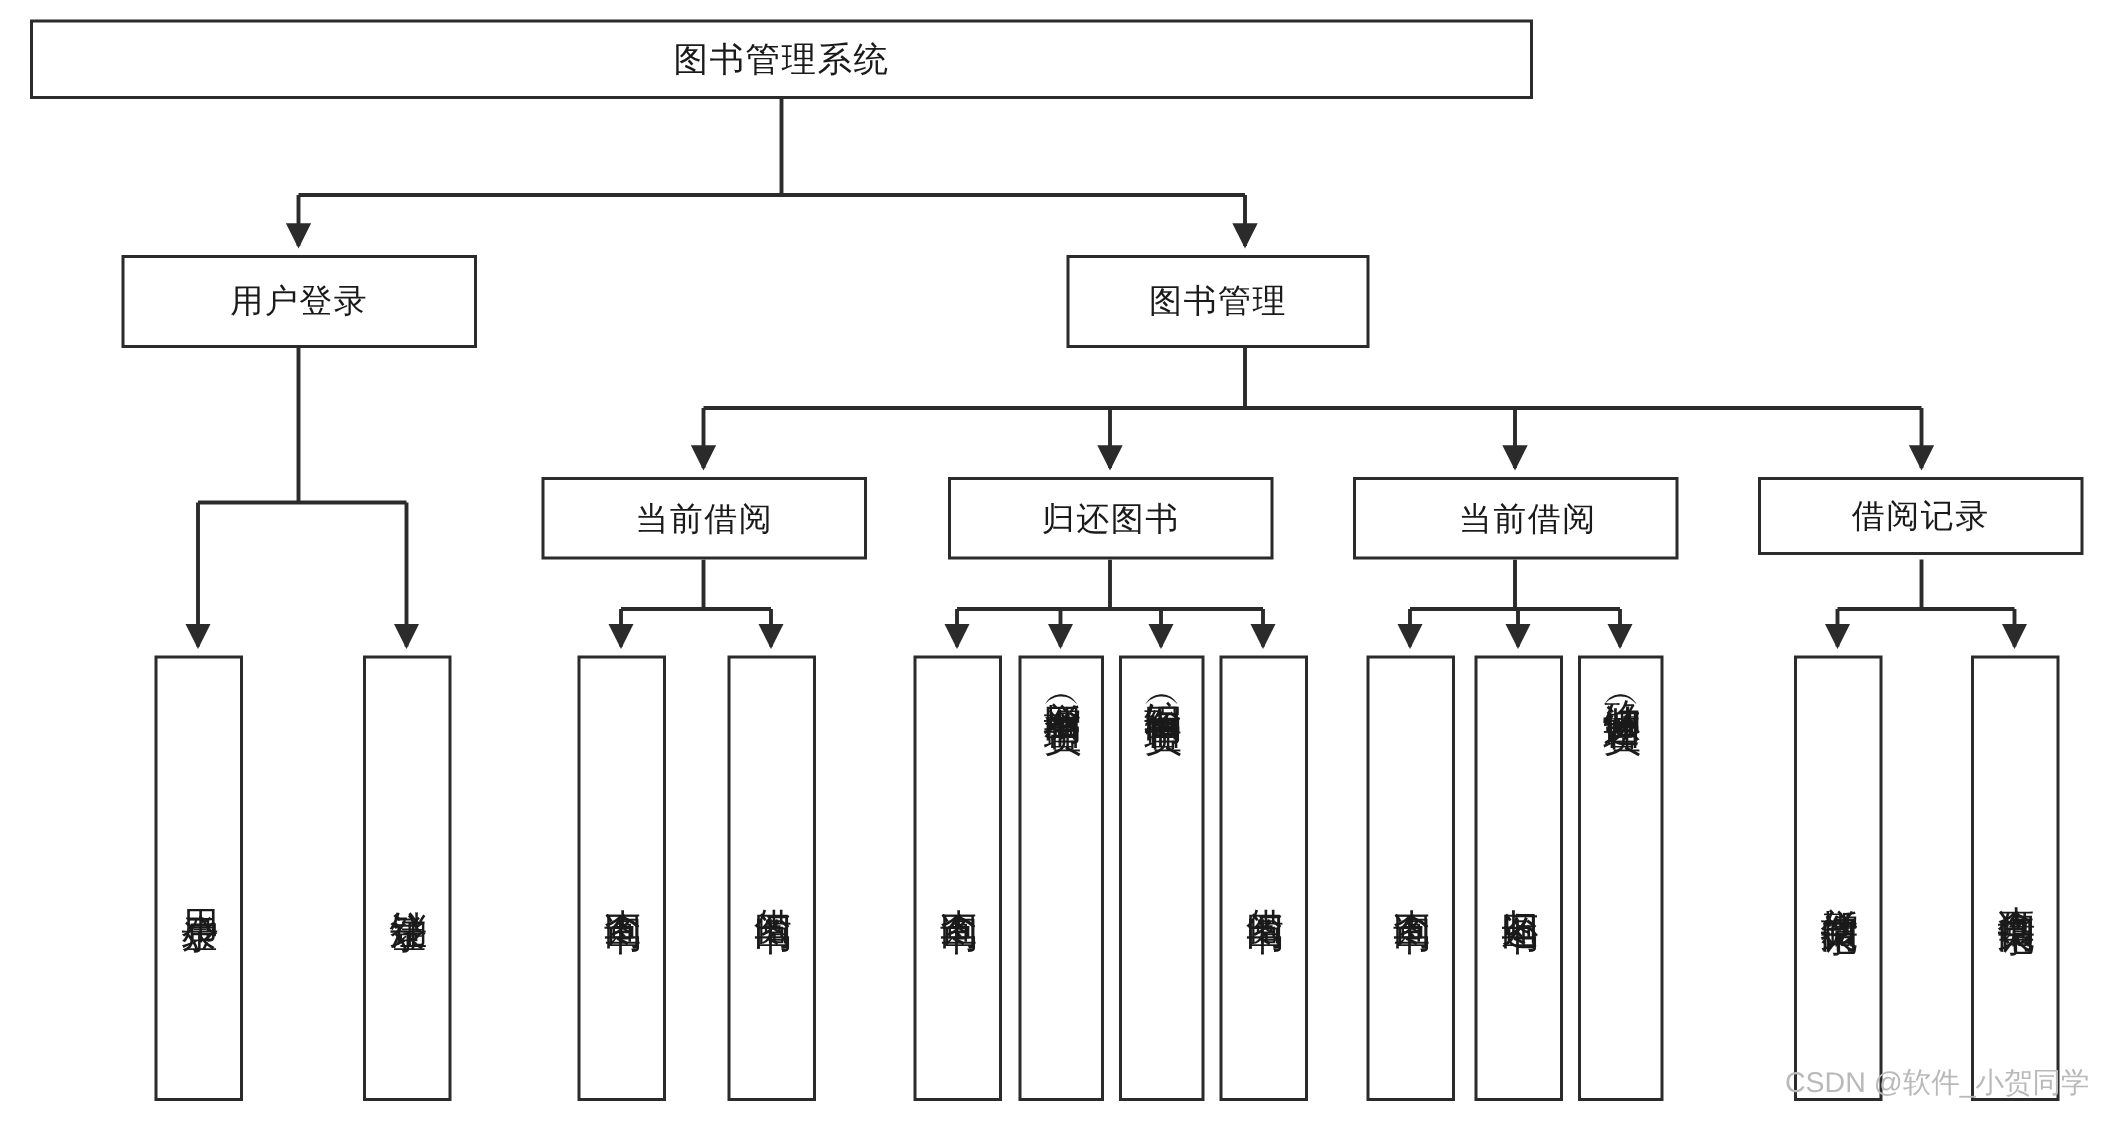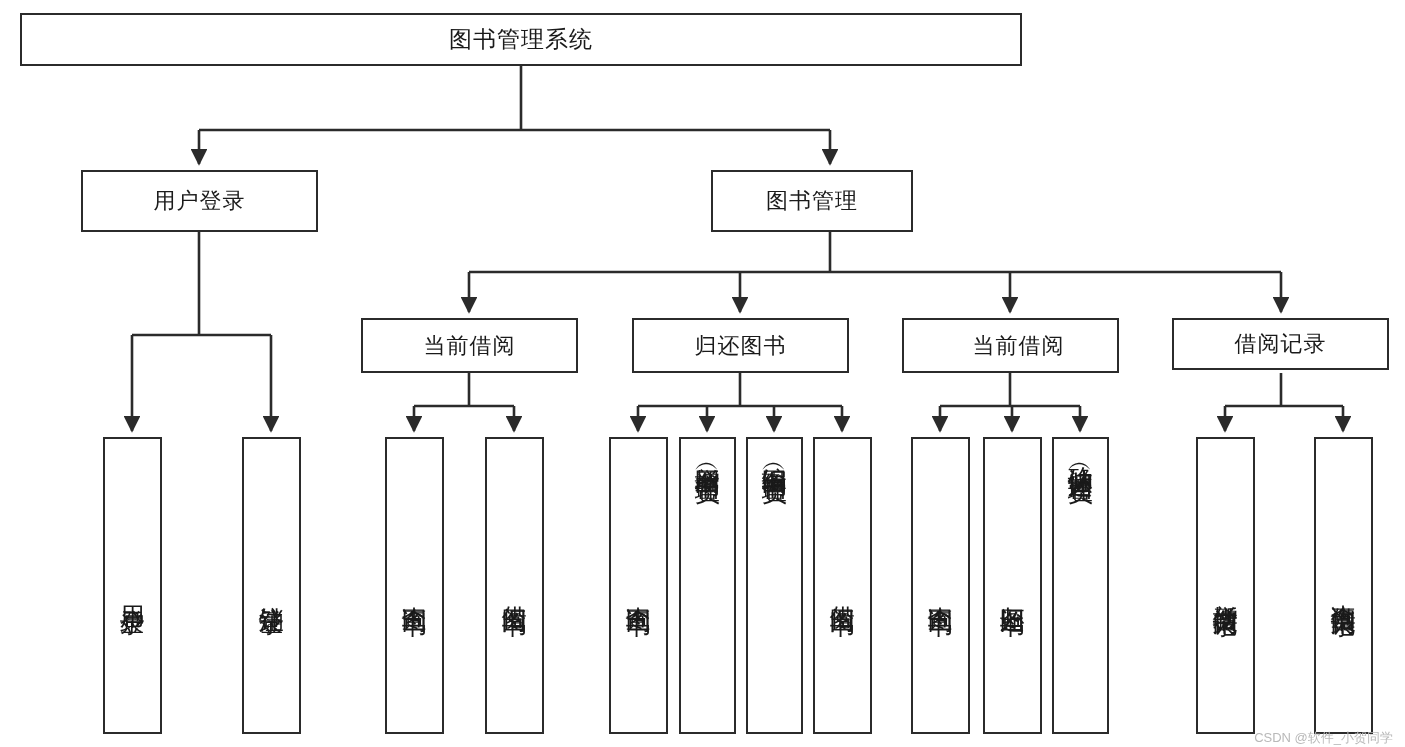--- a/index.html
+++ b/index.html
@@ -49,22 +49,22 @@
     writing-mode:vertical-rl;
     text-orientation:upright;
     font-size:25px;
     line-height:1.06;
     letter-spacing:2px;
     color:#1a1a1a;
   }
   .node.v.mid .label{ align-self:center; }
   #watermark{
     position:absolute;
-    right:12px;bottom:0;
-    font-size:13px;
+    right:12px;bottom:12px;
+    font-size:19px;
     color:#b9b9b9;
     white-space:nowrap;
     z-index:5;
     font-family:"Liberation Sans","DejaVu Sans",sans-serif;
   }
 </style>
 </head>
 <body>
 
 <div id="diagram">

